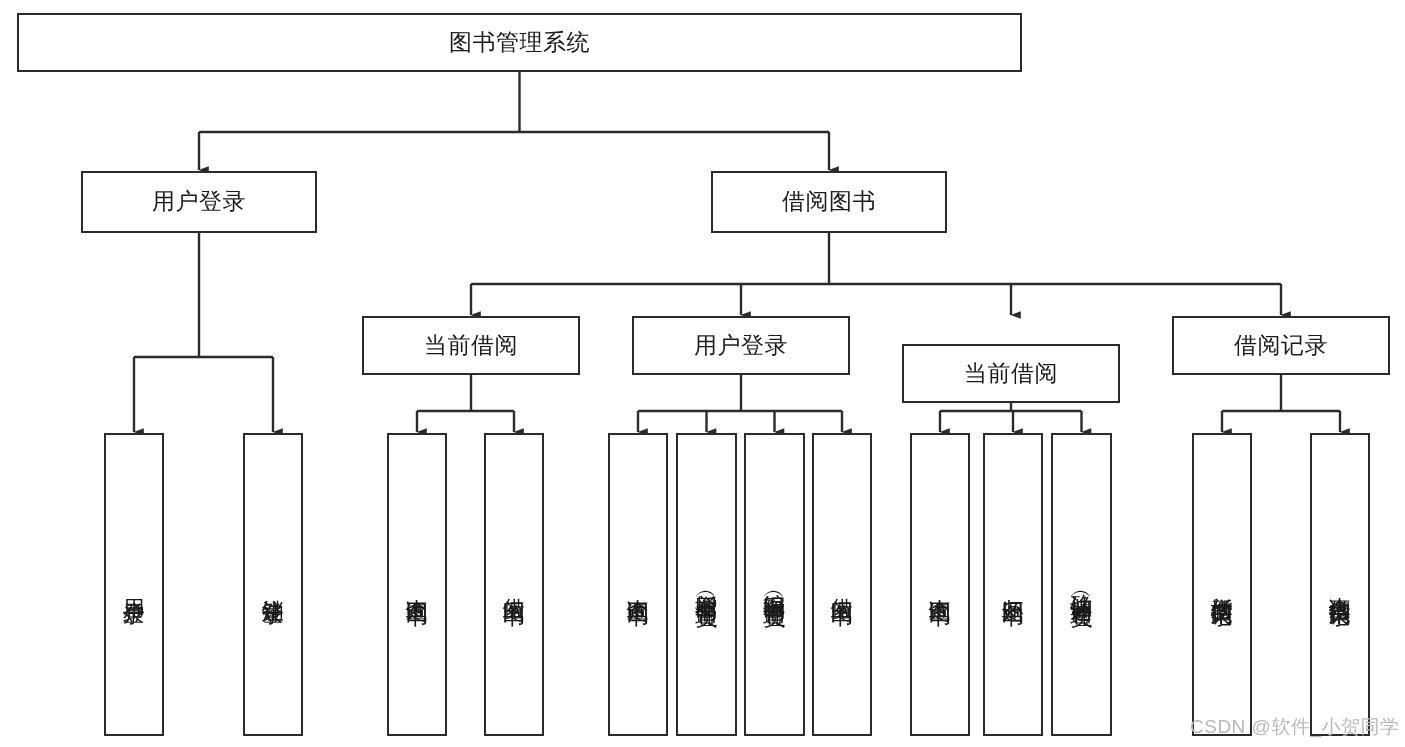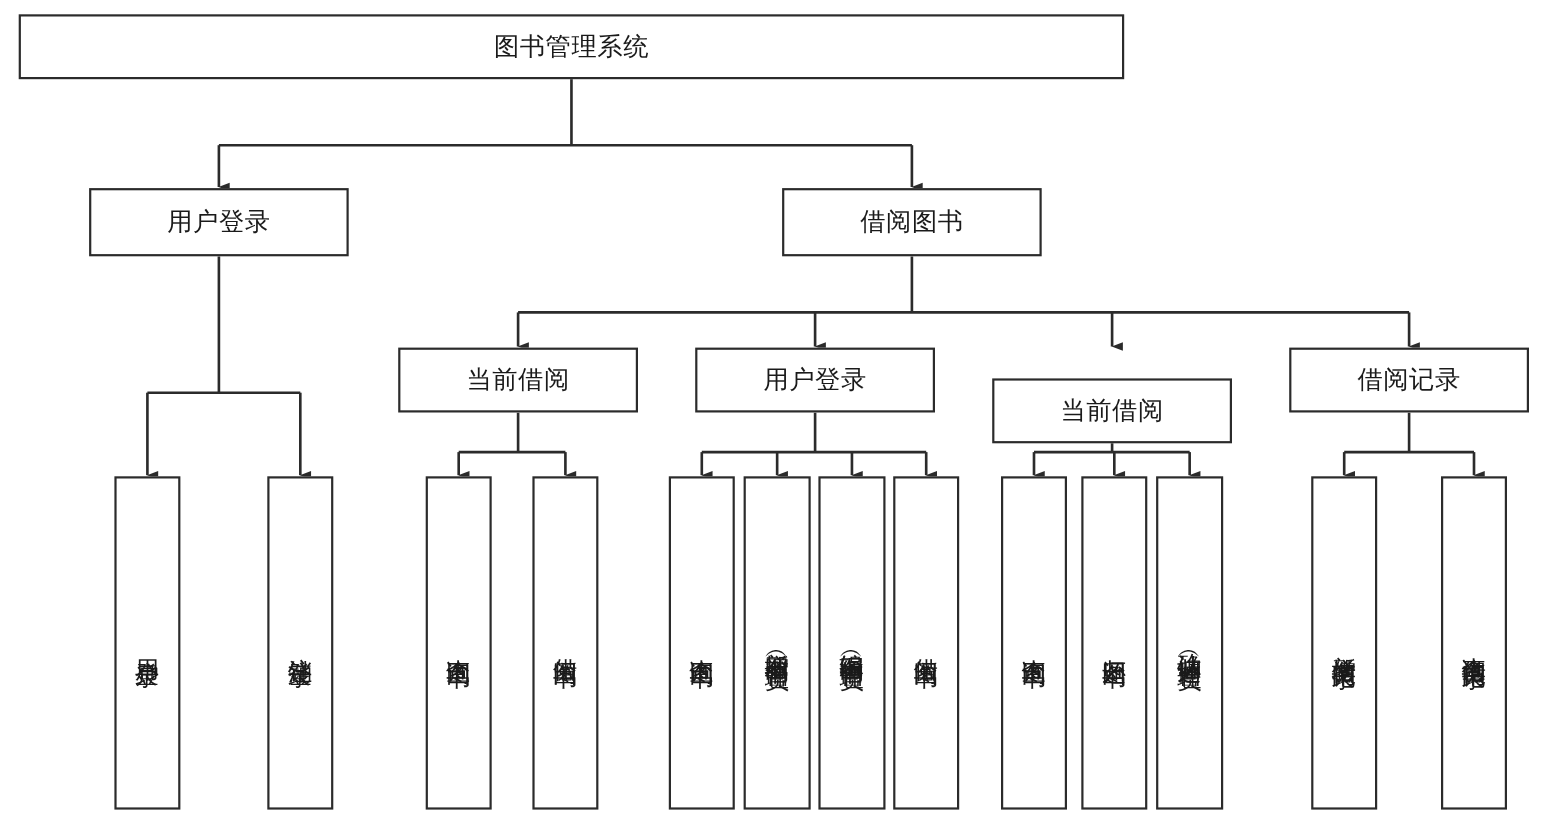--- a/index.html
+++ b/index.html
@@ -169,13 +169,14 @@
         <span class="label">确认归还（管理员）</span>
       </div>
       <div class="node vert" style="left: 1192px; top: 433px; width: 60px; height: 303px; border-color: rgb(43, 43, 43);">
         <span class="label">新增借阅记录</span>
       </div>
       <div class="node vert" style="left: 1310px; top: 433px; width: 60px; height: 303px; border-color: rgb(43, 43, 43);">
         <span class="label">查询借阅记录</span>
       </div>
     </div>
 
+  <div class="watermark" style="left: 1190px; top: 714px; color: rgb(185, 185, 185);">CSDN @软件_小贺同学</div>
 </div>
 
 </body></html>

